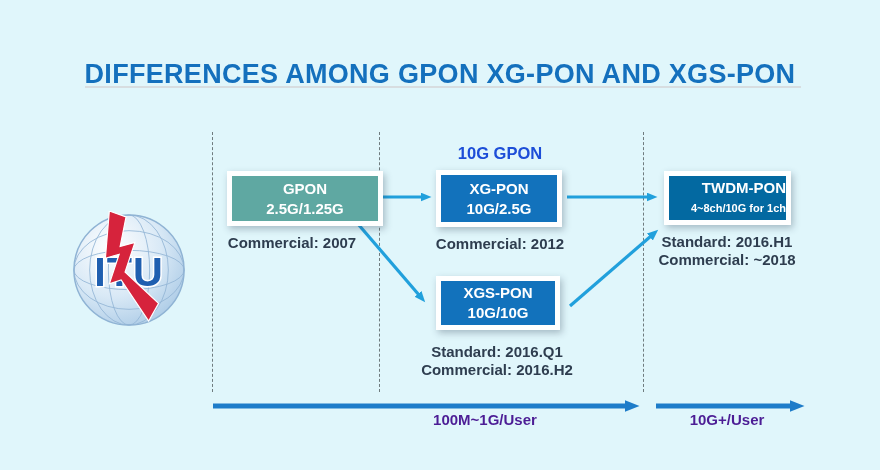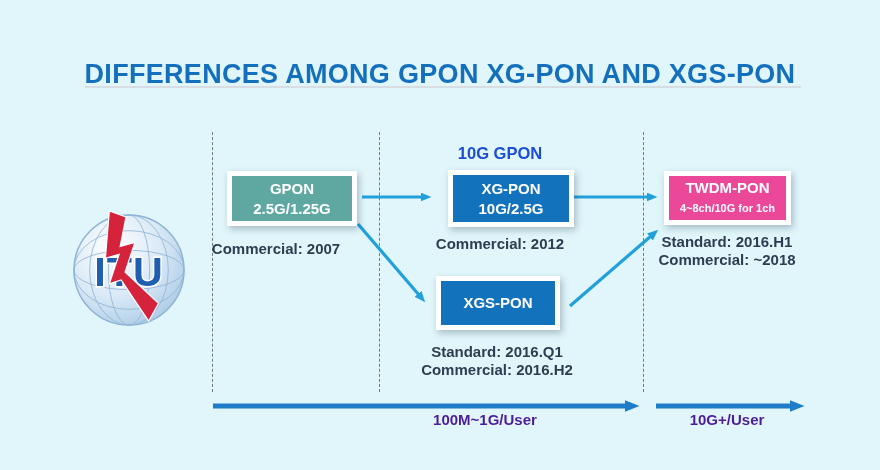--- a/index.html
+++ b/index.html
@@ -26,31 +26,31 @@
   .arrows{ position:absolute; left:0; top:0; z-index:2; pointer-events:none;}
   .node{
     position:absolute; box-sizing:border-box; border:5px solid #ffffff;
     box-shadow:2px 3px 7px rgba(40,60,80,.32);
     color:#fff; font-weight:bold; font-size:15px; line-height:20px;
     display:flex; flex-direction:column; justify-content:center; text-align:center;
     z-index:3; white-space:nowrap;
   }
   .node-teal{background:#5FA8A2;}
   .node-blue{background:#1272BC;}
-  .node-gray{background:#ec4899;}
-  .n-gpon  {left:227px; top:171px; width:130px; height:55px;}
-  .n-xgpon {left:436px; top:170px; width:126px; height:57px;margin-left:12px;}
+  .node-gray{background:#0369a1;align-items:flex-end;}
+  .n-gpon  {left:227px; top:171px; width:156px; height:55px;}
+  .n-xgpon {left:436px; top:170px; width:126px; height:57px;}
   .n-xgspon{left:436px; top:276px; width:124px; height:54px;}
   .n-twdm  {left:664px; top:171px; width:127px; height:54px;}
   .n-twdm .rate{font-size:11px;}
   .note{
     position:absolute; color:#2E3D4F; font-weight:bold; font-size:15px;
     line-height:18px; text-align:center; z-index:3; white-space:nowrap;
   }
-  .note-gpon  {left:201px; top:234px; width:150px;margin-top:6px;}
+  .note-gpon  {left:217px; top:234px; width:150px;}
   .note-xgpon {left:424px; top:235px; width:152px;}
   .note-xgspon{left:407px; top:343px; width:180px;}
   .note-twdm  {left:647px; top:233px; width:160px;}
   .callout{
     position:absolute; left:434px; top:144px; width:132px; text-align:center;
     color:#1d4ed8; font-weight:bold; font-size:16.5px; z-index:3; white-space:nowrap;
   }
   .tl-label{
     position:absolute; top:411px; color:#4c1d95; font-weight:bold; font-size:15px;
     text-align:center; z-index:3;
@@ -111,20 +111,21 @@
   <div class="node node-teal n-gpon">
     <div>GPON</div>
     <div class="rate">2.5G/1.25G</div>
   </div>
   <div class="node node-blue n-xgpon">
     <div>XG-PON</div>
     <div class="rate">10G/2.5G</div>
   </div>
   <div class="node node-blue n-xgspon">
     <div>XGS-PON</div>
+    <div class="rate">10G/10G</div>
   </div>
   <div class="node node-gray n-twdm">
     <div>TWDM-PON</div>
     <div class="rate">4~8ch/10G for 1ch</div>
   </div>
 
   <div class="note note-gpon">
     <div>Commercial: 2007</div>
   </div>
   <div class="note note-xgpon">

